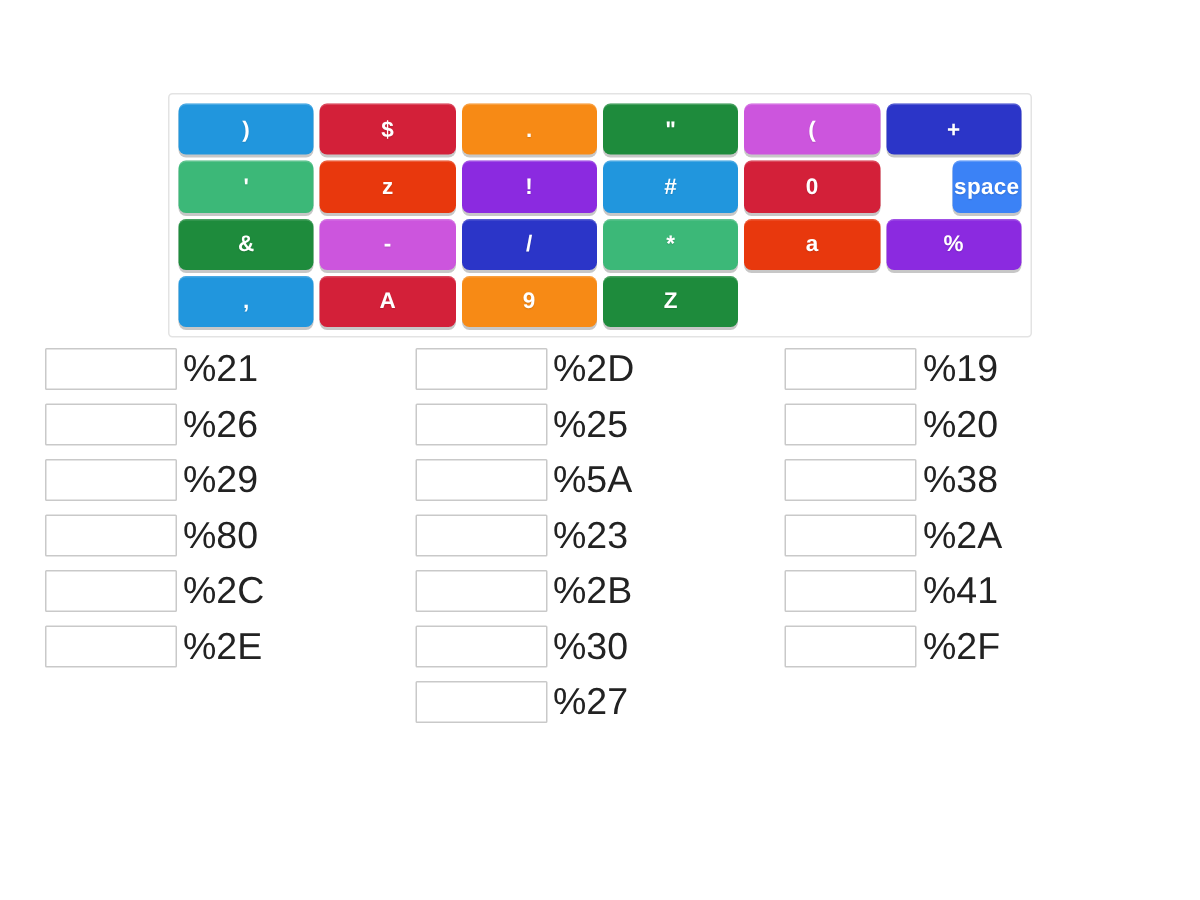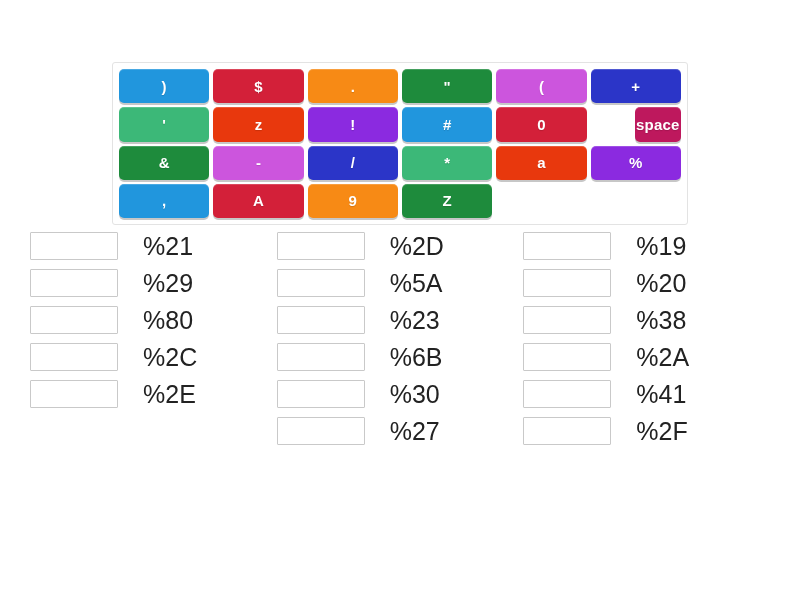--- a/index.html
+++ b/index.html
@@ -84,21 +84,21 @@
     width: 88px;
     height: 28px;
     border: 1px solid #c9c9c9;
     background: #ffffff;
     box-sizing: border-box;
     border-radius: 1px;
     cursor: pointer;
     flex: 0 0 auto;
   }
   .answer-label {
-    margin-left: 25px;
+    margin-left: 4px;
     font-family: "Liberation Sans", sans-serif;
     font-size: 25px;
     color: #222222;
     line-height: 28px;
     white-space: nowrap;
   }
 </style>
 </head>
 <body>
 
@@ -108,21 +108,21 @@
       <div class="tile" style="background: rgb(211, 32, 57);">$</div>
       <div class="tile" style="background: rgb(247, 138, 21);">.</div>
       <div class="tile" style="background: rgb(30, 139, 60);">"</div>
       <div class="tile" style="background: rgb(204, 85, 221);">(</div>
       <div class="tile" style="background: rgb(43, 53, 200);">+</div>
       <div class="tile" style="background: rgb(60, 184, 120);">'</div>
       <div class="tile" style="background: rgb(232, 56, 13);">z</div>
       <div class="tile" style="background: rgb(139, 42, 224);">!</div>
       <div class="tile" style="background: rgb(33, 150, 221);">#</div>
       <div class="tile" style="background: rgb(211, 32, 57);">0</div>
-      <div class="tile" style="background: #be185d; margin-left: 44px;">space</div>
+      <div class="tile" style="background: #3b82f6; margin-left: 44px;">space</div>
       <div class="tile" style="background: rgb(30, 139, 60);">&amp;</div>
       <div class="tile" style="background: rgb(204, 85, 221);">-</div>
       <div class="tile" style="background: rgb(43, 53, 200);">/</div>
       <div class="tile" style="background: rgb(60, 184, 120);">*</div>
       <div class="tile" style="background: rgb(232, 56, 13);">a</div>
       <div class="tile" style="background: rgb(139, 42, 224);">%</div>
       <div class="tile" style="background: rgb(33, 150, 221);">,</div>
       <div class="tile" style="background: rgb(211, 32, 57);">A</div>
       <div class="tile" style="background: rgb(247, 138, 21);">9</div>
       <div class="tile" style="background: rgb(30, 139, 60);">Z</div>
@@ -132,20 +132,24 @@
 </div>
 
 <div id="answer-area">
     <div class="answer-col">
       <div class="answer-row">
         <div class="drop-box"></div>
         <div class="answer-label">%21</div>
       </div>
       <div class="answer-row">
         <div class="drop-box"></div>
+        <div class="answer-label">%26</div>
+      </div>
+      <div class="answer-row">
+        <div class="drop-box"></div>
         <div class="answer-label">%29</div>
       </div>
       <div class="answer-row">
         <div class="drop-box"></div>
         <div class="answer-label">%80</div>
       </div>
       <div class="answer-row">
         <div class="drop-box"></div>
         <div class="answer-label">%2C</div>
       </div>
@@ -154,29 +158,33 @@
         <div class="answer-label">%2E</div>
       </div>
     </div>
     <div class="answer-col">
       <div class="answer-row">
         <div class="drop-box"></div>
         <div class="answer-label">%2D</div>
       </div>
       <div class="answer-row">
         <div class="drop-box"></div>
+        <div class="answer-label">%25</div>
+      </div>
+      <div class="answer-row">
+        <div class="drop-box"></div>
         <div class="answer-label">%5A</div>
       </div>
       <div class="answer-row">
         <div class="drop-box"></div>
         <div class="answer-label">%23</div>
       </div>
       <div class="answer-row">
         <div class="drop-box"></div>
-        <div class="answer-label">%6B</div>
+        <div class="answer-label">%2B</div>
       </div>
       <div class="answer-row">
         <div class="drop-box"></div>
         <div class="answer-label">%30</div>
       </div>
       <div class="answer-row">
         <div class="drop-box"></div>
         <div class="answer-label">%27</div>
       </div>
     </div>

